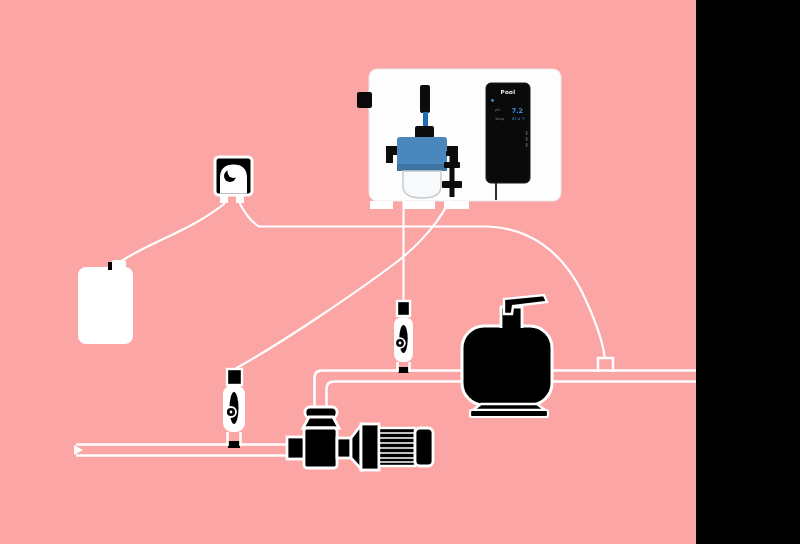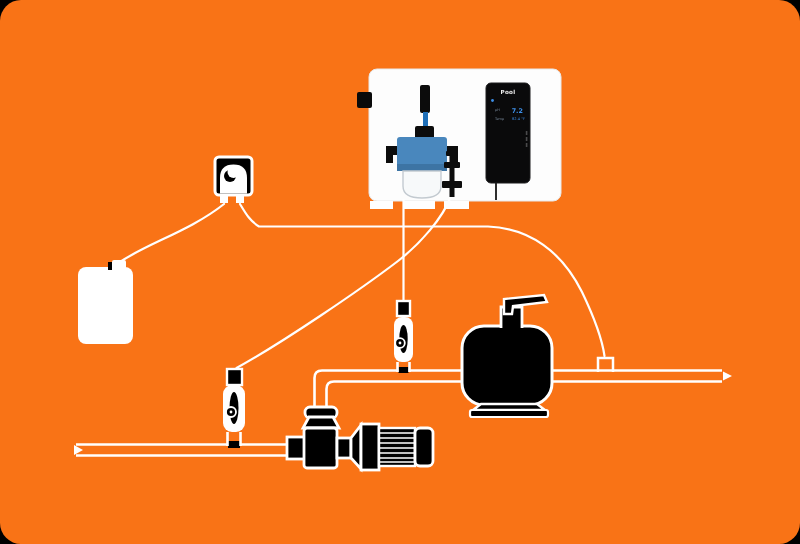--- a/index.html
+++ b/index.html
@@ -1,17 +1,17 @@
 <!DOCTYPE html>
 <html><head>
 <meta charset="utf-8">
 <style>
   html,body{margin:0;padding:0;background:#000;}
-  .stage{position:relative;width:800px;height:544px;background:#f97316;overflow:hidden;
-         font-family:"DejaVu Sans", sans-serif;border-radius:21px;}
+  .stage{position:relative;width:696px;height:544px;background:#fca5a5;overflow:hidden;
+         font-family:"DejaVu Sans", sans-serif;}
   svg{display:block;}
   text{font-family:"DejaVu Sans", sans-serif;}
   .disp-title{font-size:5.6px;font-weight:bold;fill:#f2f2f2;letter-spacing:.3px;}
   .disp-label{font-size:3.4px;fill:#7d8ea0;}
   .disp-val-big{font-size:6.4px;font-weight:bold;fill:#3d8fe8;}
   .disp-val-sm{font-size:3.6px;fill:#3d8fe8;}
 </style>
 </head>
 <body>
 

